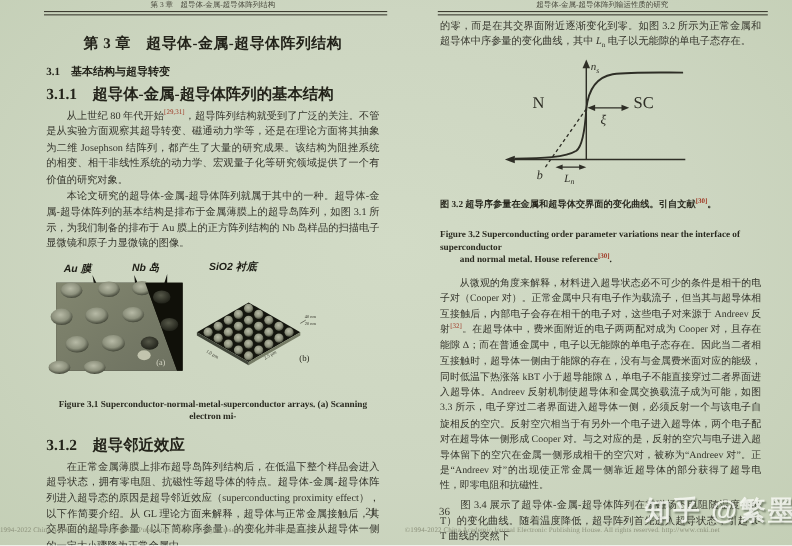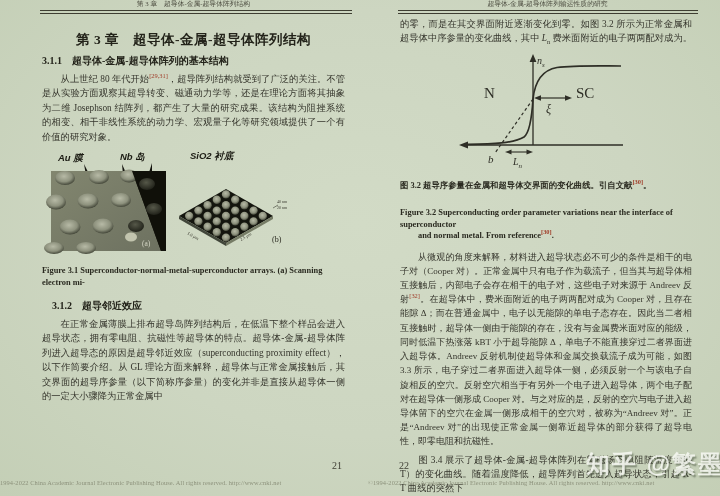--- a/index.html
+++ b/index.html
@@ -12,21 +12,21 @@
   
   .runhdr{position:absolute; top:-1px; font-size:6.8px; color:#4a4a3e; white-space:nowrap; transform:none;}
   .rule{position:absolute; border-top:1.6px solid #3e3e32;}
   .rule.thin{border-top-width:0.8px;}
   
   .page{position:absolute; top:0;}
   .page-left{left:42px; width:303px;}
   .page-right{left:400px; width:292px;}
   .chapter{margin:31px 0 0 0; font-size:13.5px; font-weight:bold; text-align:center; color:#23231a; letter-spacing:0.5px;}
   .sec{margin:9px 0 0 0; font-size:10px; font-weight:bold; color:#23231a;}
-  .subsec{margin:5px 0 0 0; font-size:10px; font-weight:bold; color:#23231a;}
+  .subsec{margin:5px 0 0 0; font-size:14px; font-weight:bold; color:#23231a;}
   .body{margin:4px 0 0 0; font-size:9.3px; line-height:14.4px; text-align:justify; color:#35352c;}
   .indent{text-indent:2em;}
   sup.ref{color:#a03c28; font-size:6.4px; vertical-align:super; line-height:0;}
   .cap{margin:3px 0 0 0; font-size:8.4px; font-weight:bold; line-height:11.5px; color:#2a2a20;}
   .cap-indent{padding-left:18px; margin-top:0;}
   .figwrap{position:relative; margin-top:3px;}
   .pagenum{position:absolute; font-size:10px; color:#3e3e34;}
   .footer{position:absolute; top:479px; font-size:6.4px; color:#8d927c; white-space:nowrap; letter-spacing:0.1px;}
   .watermark{
     position:absolute; left:586px; top:448px; font-family:"Liberation Sans","DejaVu Sans",sans-serif;
@@ -44,24 +44,26 @@
   <div class="runhdr" style="left:42px; width:303px; text-align:center;">第 3 章　超导体-金属-超导体阵列结构</div>
   <div class="rule" style="left:40px; width:312px; top:10px;"></div>
   <div class="rule thin" style="left:40px; width:312px; top:13px;"></div>
 
   <div class="runhdr" style="left:400px; width:295px; text-align:center;">超导体-金属-超导体阵列输运性质的研究</div>
   <div class="rule" style="left:398px; width:300px; top:10px;"></div>
   <div class="rule thin" style="left:398px; width:300px; top:13px;"></div>
 
   <section class="page page-left">
     <h1 class="chapter">第 3 章　超导体-金属-超导体阵列结构</h1>
+    <h2 class="sec">3.1　基本结构与超导转变</h2>
     <h3 class="subsec">3.1.1　超导体-金属-超导体阵列的基本结构</h3>
 
     <p class="body indent"><span>从上世纪 80 年代开始</span><sup class="ref">[29,31]</sup><span>，超导阵列结构就受到了广泛的关注。不管是从实验方面观察其超导转变、磁通动力学等，还是在理论方面将其抽象为二维 Josephson 结阵列，都产生了大量的研究成果。该结构为阻挫系统的相变、相干非线性系统的动力学、宏观量子化等研究领域提供了一个有价值的研究对象。</span></p>
 
+    <p class="body indent" style="margin-top:1px;">本论文研究的超导体-金属-超导体阵列就属于其中的一种。超导体-金属-超导体阵列的基本结构是排布于金属薄膜上的超导岛阵列，如图 3.1 所示，为我们制备的排布于 Au 膜上的正方阵列结构的 Nb 岛样品的扫描电子显微镜和原子力显微镜的图像。</p>
 
     <div class="figwrap" style="height:114px;">
       <svg width="292" height="114" viewBox="0 0 292 114" style="position:absolute;left:2px;top:0;">
         <defs>
           <radialGradient id="bump" cx="45%" cy="38%" r="65%">
             <stop offset="0%" stop-color="#b7baa6"></stop>
             <stop offset="60%" stop-color="#8d917d"></stop>
             <stop offset="100%" stop-color="#3a3d30"></stop>
           </radialGradient>
           <radialGradient id="bumpDim" cx="45%" cy="38%" r="65%">
@@ -146,31 +148,31 @@
           <line x1="229" y1="61" x2="234" y2="58" stroke="#3a3a30" stroke-width="0.6"></line>
           <text x="233" y="56" font-size="4" fill="#3a3a30">40 nm</text>
           <text x="233" y="62" font-size="4" fill="#3a3a30">20 nm</text>
           <text x="143" y="87" font-size="4.4" fill="#3a3a30" transform="rotate(30 143 87)">1.0 μm</text>
           <text x="197" y="94" font-size="4.4" fill="#3a3a30" transform="rotate(-30 197 94)">2.5 μm</text>
           <text x="228" y="95" font-size="8" fill="#2a2a20">(b)</text>
         </g>
       </svg>
     </div>
 
-    <p class="cap" style="margin-top:4px;">Figure 3.1 Superconductor-normal-metal-superconductor arrays.  (a) Scanning electron mi-</p>
-
-    <h3 class="subsec" style="margin-top:11px;margin-left:10px;">3.1.2　超导邻近效应</h3>
+    <p class="cap" style="margin-top:15px;text-align:center;">Figure 3.1 Superconductor-normal-metal-superconductor arrays.  (a) Scanning electron mi-</p>
+
+    <h3 class="subsec" style="margin-top:11px;">3.1.2　超导邻近效应</h3>
     <p class="body indent">在正常金属薄膜上排布超导岛阵列结构后，在低温下整个样品会进入超导状态，拥有零电阻、抗磁性等超导体的特点。超导体-金属-超导体阵列进入超导态的原因是超导邻近效应（superconducting proximity effect），以下作简要介绍。从 GL 理论方面来解释，超导体与正常金属接触后，其交界面的超导序参量（以下简称序参量）的变化并非是直接从超导体一侧的一定大小骤降为正常金属中</p>
   </section>
 
   <div class="pagenum" style="left:332px; top:460px;">21</div>
   <div class="footer" style="left:-5px;">©1994-2022 China Academic Journal Electronic Publishing House. All rights reserved.    http://www.cnki.net</div>
 
   <section class="page page-right">
-    <p class="body" style="margin-top:17px;"><span>的零，而是在其交界面附近逐渐变化到零。如图 3.2 所示为正常金属和超导体中序参量的变化曲线，其中 </span><i>L</i><sub style="font-size:6.5px;">n</sub><span> 费米面附近的电子两两配对成为。</span></p>
+    <p class="body" style="margin-top:17px;"><span>的零，而是在其交界面附近逐渐变化到零。如图 3.2 所示为正常金属和超导体中序参量的变化曲线，其中 </span><i>L</i><sub style="font-size:6.5px;">n</sub><span> 电子以无能隙的单电子态存在。</span></p>
 
     <div class="figwrap" style="height:124px;">
       <svg width="230" height="124" viewBox="0 0 230 124" style="position:absolute;left:38px;top:0;">
         <g stroke="#2e2e26" stroke-width="1.3" fill="none">
           <line x1="95" y1="7" x2="95" y2="92"></line>
           <line x1="27" y1="92" x2="185" y2="92"></line>
         </g>
         <g fill="#2e2e26">
           <polygon points="95,1 91.6,9 98.4,9"></polygon>
           <polygon points="21,92 30,88.6 30,95.4"></polygon>
@@ -199,25 +201,25 @@
         <text x="46" y="45" font-size="15" fill="#2e2e26">N</text>
         <text x="138" y="45" font-size="15" fill="#2e2e26">SC</text>
         <text x="108" y="60" font-size="12" font-style="italic" fill="#2e2e26">ξ</text>
         <text x="50" y="110" font-size="11" font-style="italic" fill="#2e2e26">b</text>
         <text x="75" y="112" font-size="10" font-style="italic" fill="#2e2e26"><tspan>L</tspan><tspan dy="2.5" font-size="7">n</tspan></text>
       </svg>
     </div>
 
     <p class="cap"><span>图 3.2 超导序参量在金属和超导体交界面的变化曲线。引自文献</span><sup class="ref">[30]</sup><span>。</span></p>
     <p class="cap" style="margin-top:16px;">Figure 3.2 Superconducting order parameter variations near the interface of superconductor</p>
-    <p class="cap cap-indent"><span>and normal metal. From reference</span><sup class="ref">[30]</sup><span>.</span></p>
+    <p class="cap cap-indent"><span>and normal metal. House reference</span><sup class="ref">[30]</sup><span>.</span></p>
 
     <p class="body indent" style="margin-top:8px; font-size:9px; line-height:14.2px;"><span>从微观的角度来解释，材料进入超导状态必不可少的条件是相干的电子对（Cooper 对）。正常金属中只有电子作为载流子，但当其与超导体相互接触后，内部电子会存在相干的电子对，这些电子对来源于 Andreev 反射</span><sup class="ref">[32]</sup><span>。在超导体中，费米面附近的电子两两配对成为 Cooper 对，且存在能隙 Δ；而在普通金属中，电子以无能隙的单电子态存在。因此当二者相互接触时，超导体一侧由于能隙的存在，没有与金属费米面对应的能级，同时低温下热涨落 kBT 小于超导能隙 Δ，单电子不能直接穿过二者界面进入超导体。Andreev 反射机制使超导体和金属交换载流子成为可能，如图 3.3 所示，电子穿过二者界面进入超导体一侧，必须反射一个与该电子自旋相反的空穴。反射空穴相当于有另外一个电子进入超导体，两个电子配对在超导体一侧形成 Cooper 对。与之对应的是，反射的空穴与电子进入超导体留下的空穴在金属一侧形成相干的空穴对，被称为“Andreev 对”。正是“Andreev 对”的出现使正常金属一侧靠近超导体的部分获得了超导电性，即零电阻和抗磁性。</span></p>
 
     <p class="body indent">图 3.4 展示了超导体-金属-超导体阵列在零磁场下电阻随温度（R-T）的变化曲线。随着温度降低，超导阵列首先进入超导状态，引起 R-T 曲线的突然下</p>
   </section>
 
-  <div class="pagenum" style="left:399px; top:460px;">22</div>
+  <div class="pagenum" style="left:399px; top:460px;">36</div>
   <div class="footer" style="left:368px;">©1994-2022 China Academic Journal Electronic Publishing House. All rights reserved.    http://www.cnki.net</div>
 
   <div class="watermark">知乎 @繁墨</div>
 
 </div>
 
 </body></html>

